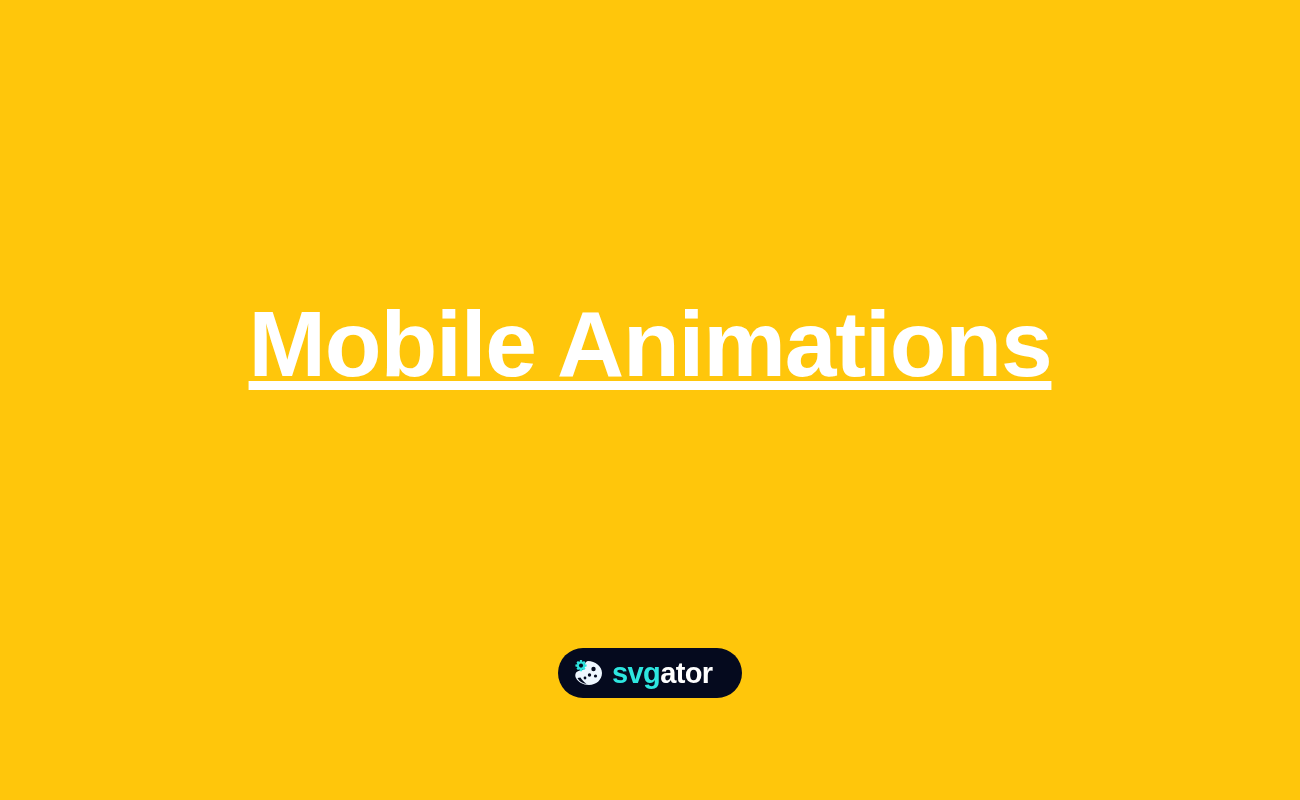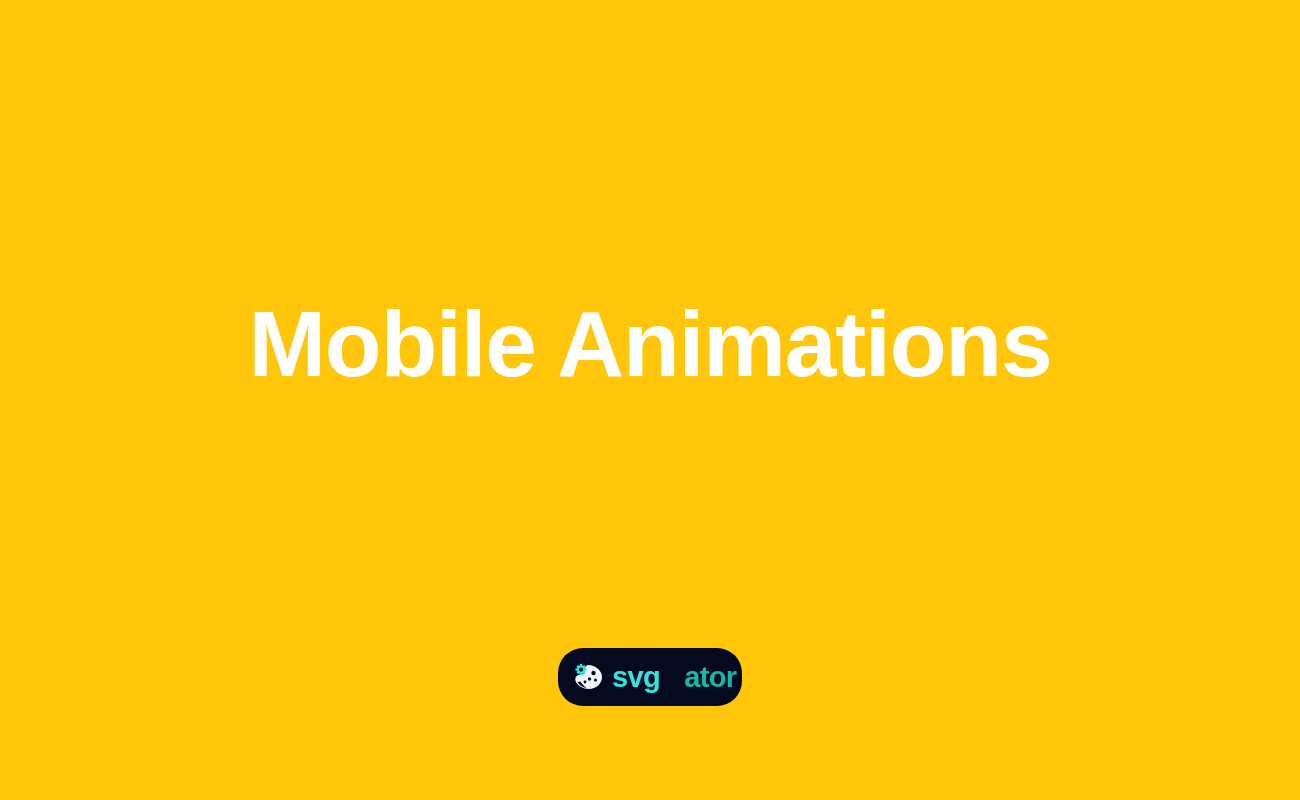--- a/index.html
+++ b/index.html
@@ -39,38 +39,39 @@
 
   .headline-line {
     display: block;
     color: #FFFFFF;
     font-family: "Liberation Sans", sans-serif;
     font-weight: 700;
     font-size: 93px;
     line-height: 117px;
     letter-spacing: -1.2px;
     white-space: nowrap;
+    text-decoration: underline;
   }
 
   
   .logo-wrap {
     position: absolute;
     left: 0;
     right: 0;
     top: 648px;
     display: flex;
     justify-content: center;
   }
 
   .logo-pill {
     display: flex;
     align-items: center;
     gap: 9px;
     width: 184px;
-    height: 58px;
+    height: 50px;
     box-sizing: border-box;
     padding: 0 17px 0 15px;
     background: #050A1E;
     border-radius: 25px;
   }
 
   .logo-mark {
     width: 30px;
     height: 28px;
     flex: 0 0 auto;
@@ -82,21 +83,21 @@
     font-weight: 700;
     font-size: 29px;
     line-height: 1;
     letter-spacing: -0.6px;
     display: flex;
     align-items: baseline;
     white-space: nowrap;
   }
 
   .logo-word .seg-svg { color: #2EE6E0; }
-  .logo-word .seg-ator { color: #14b8a6; padding-left: 24px; }
+  .logo-word .seg-ator { color: #ffffff; }
 </style>
 </head>
 <body>
 
 <div class="slide">
 
   <div class="headline">
     <span class="headline-line">Mobile Animations</span>
   </div>
 

